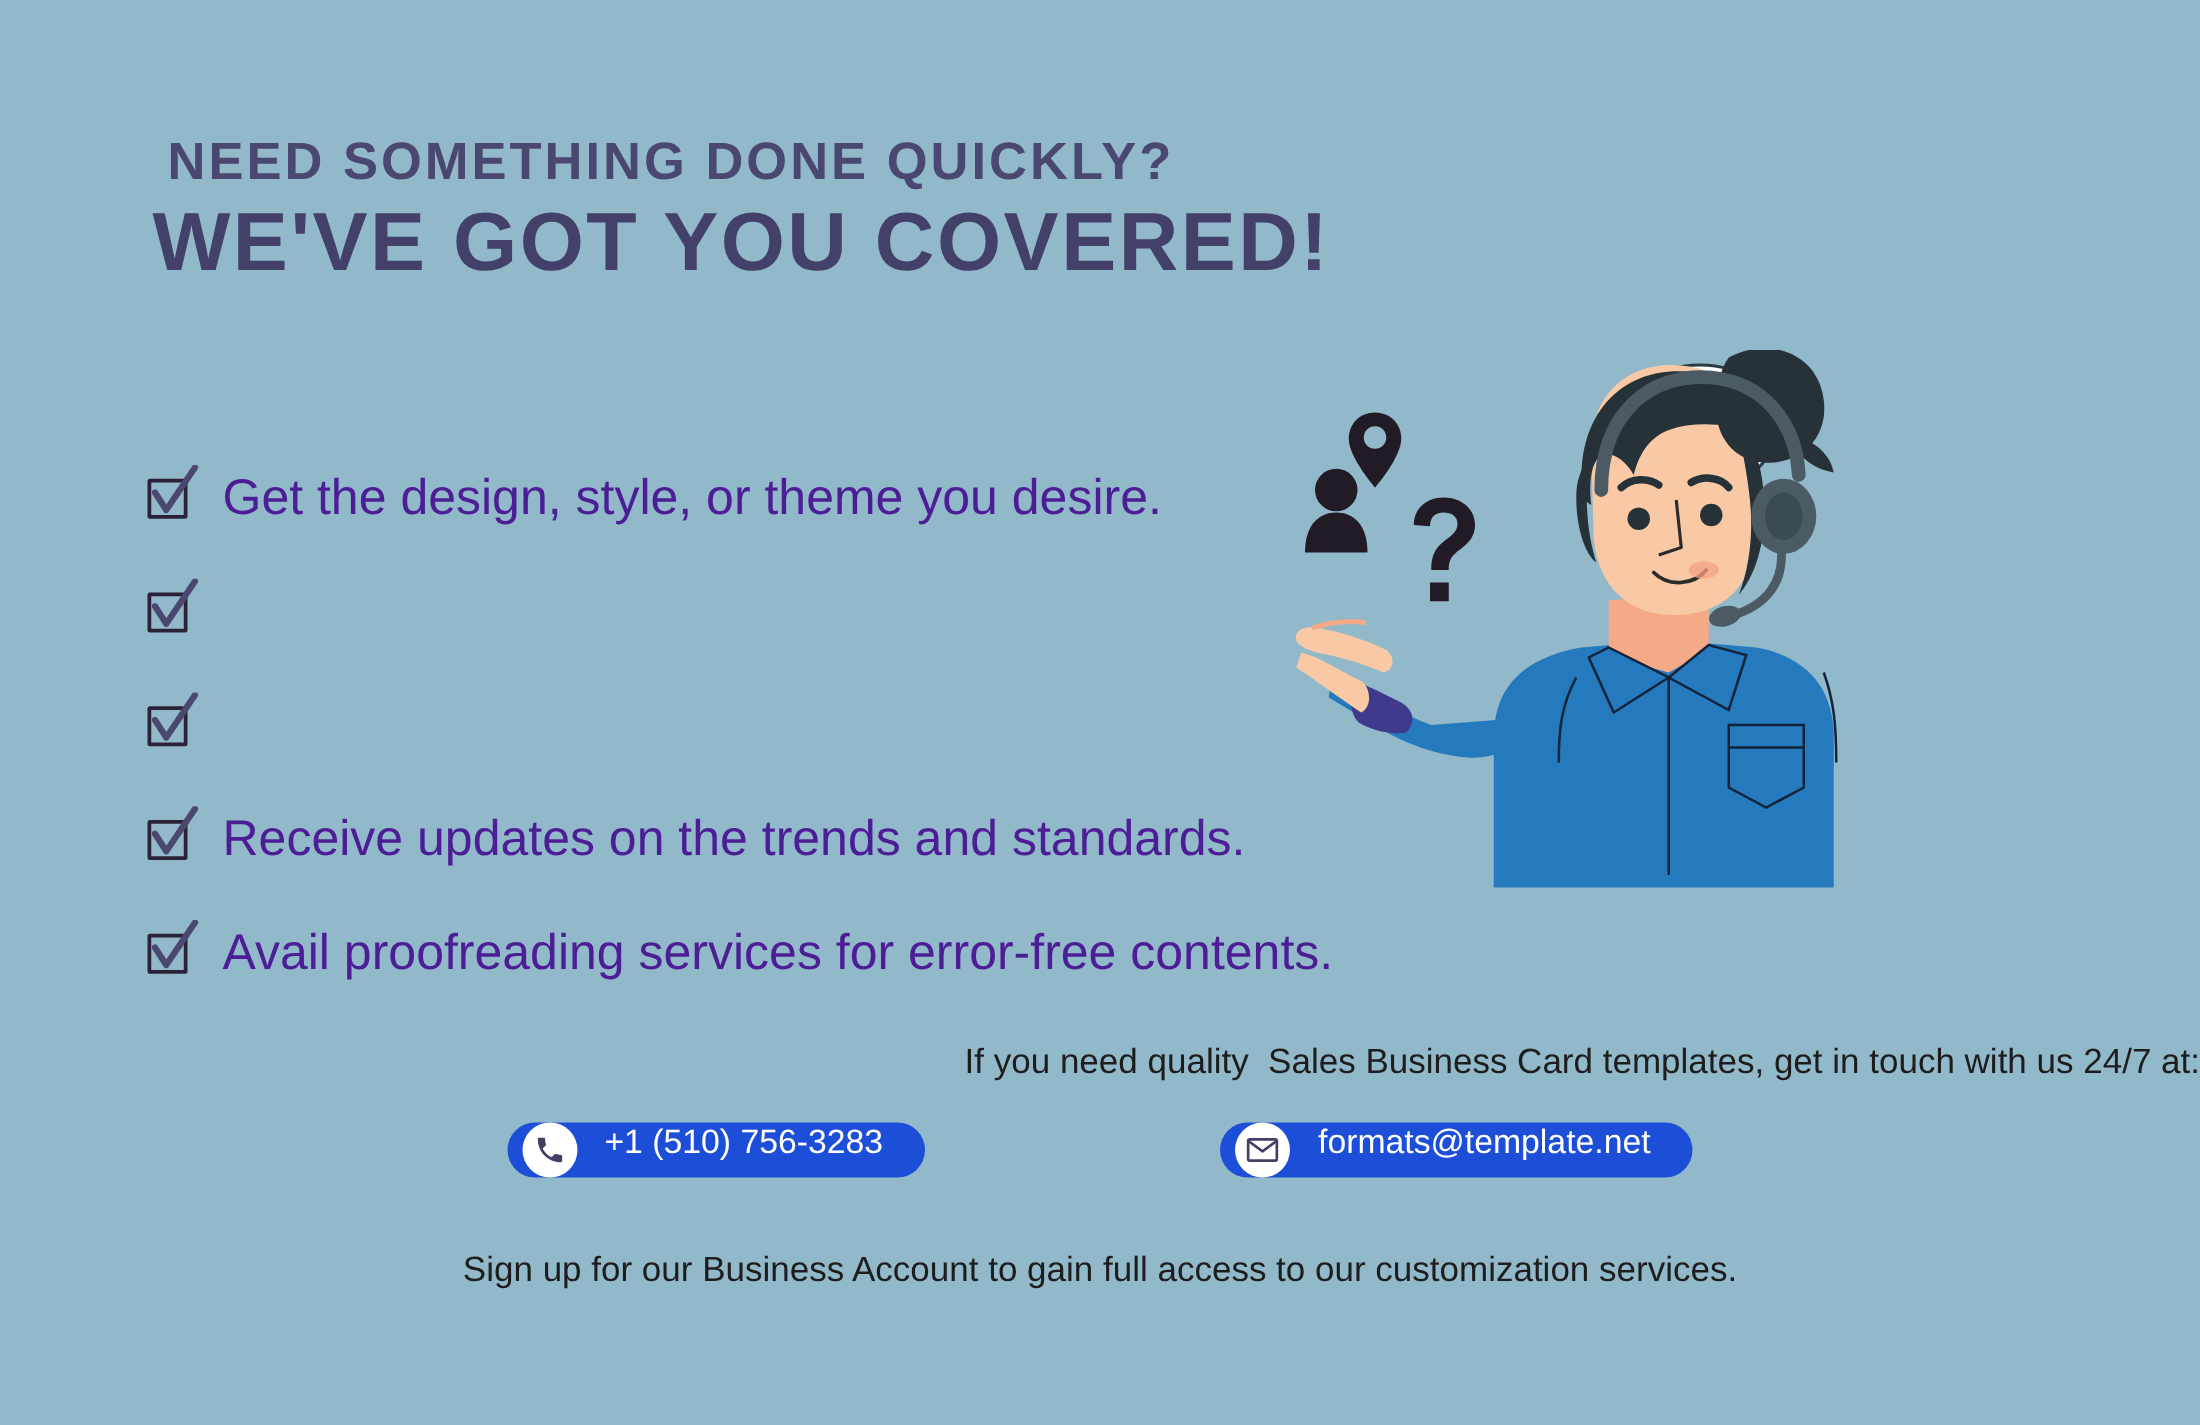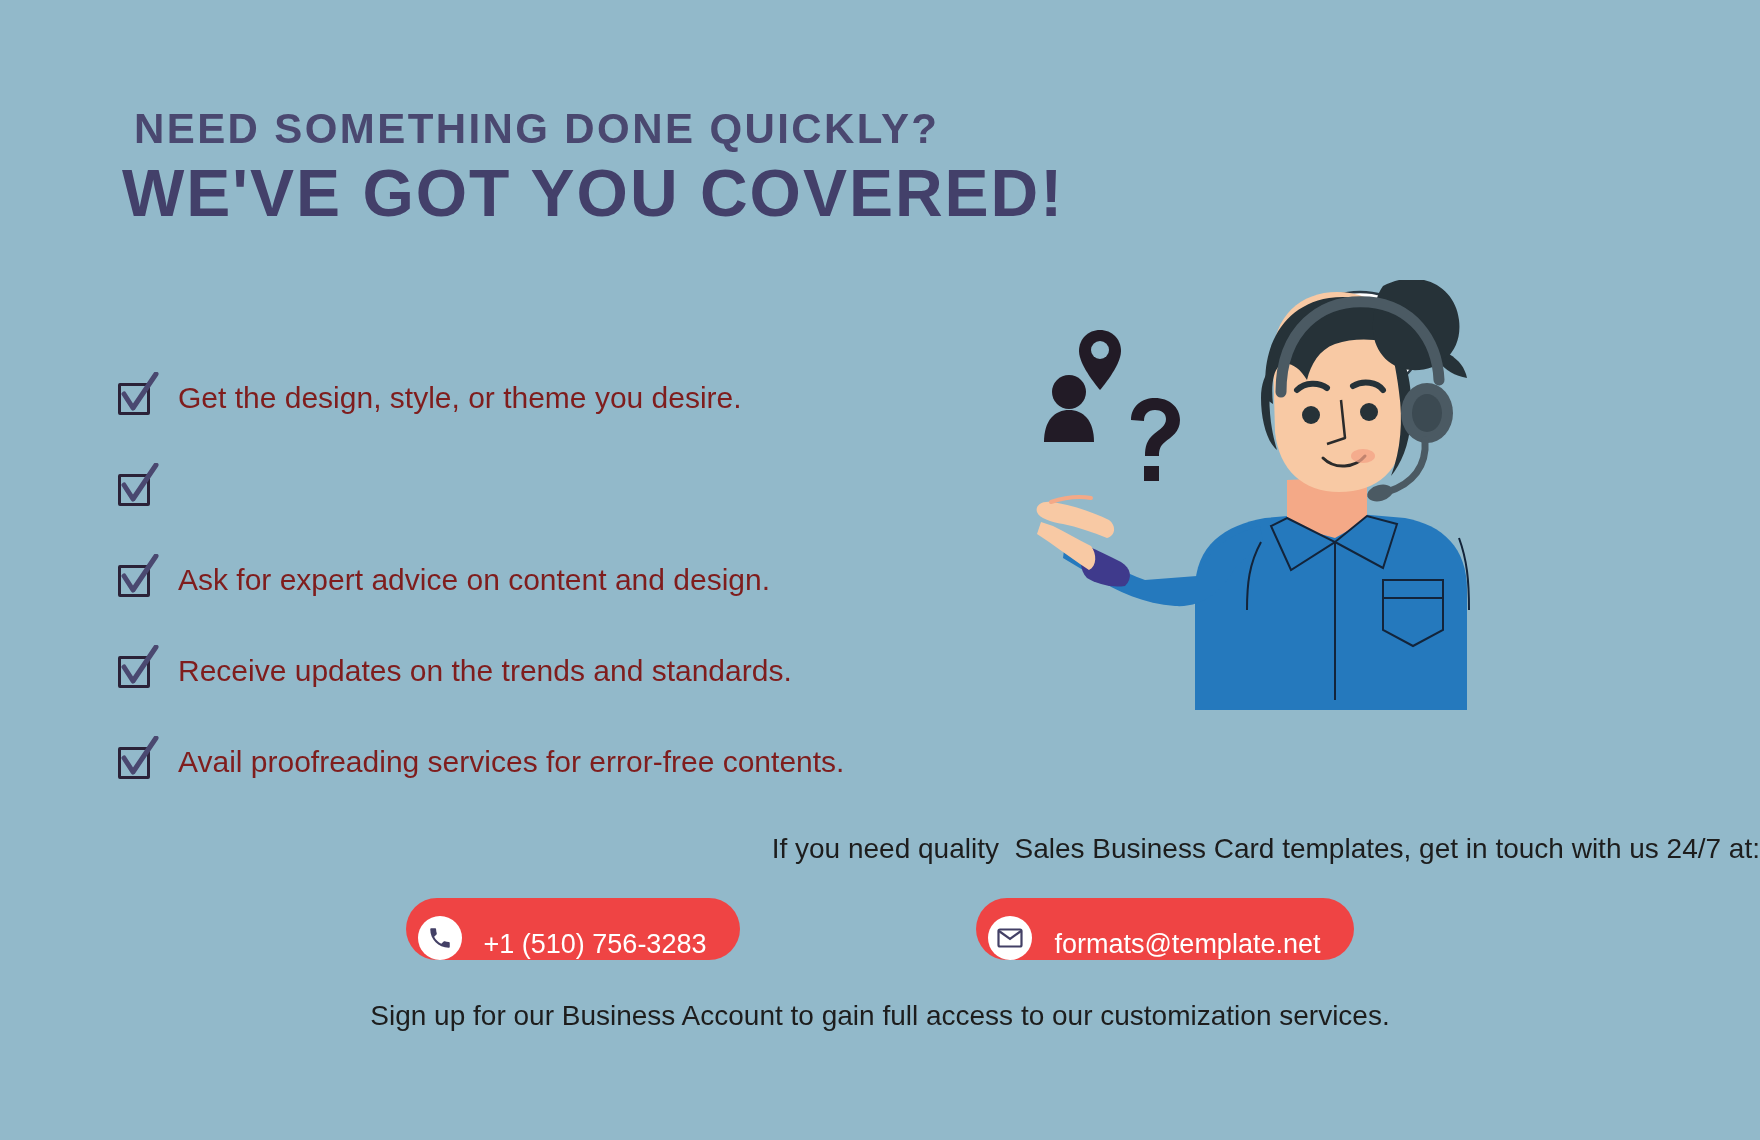--- a/index.html
+++ b/index.html
@@ -63,22 +63,22 @@
   .check-box .sq {
     position:absolute;
     left:0; top:3px;
     width:32px; height:32px;
     border:3px solid #2b2238;
     border-radius:2px;
     background:transparent;
   }
   .check-box svg { position:absolute; left:-2px; top:-8px; }
   .check-label {
-    font-size:30px;
-    color:#7f1d1d;
+    font-size:40px;
+    color:#4c1d95;
     line-height:1.1;
     white-space:nowrap;
   }
 
   
   .contact-line {
     position:absolute;
     left:0; right:0;
     top:833px;
     text-align:right;
@@ -90,24 +90,24 @@
   .buttons {
     position:absolute;
     left:0; right:0;
     top:898px;
     display:flex;
     justify-content:center;
     gap:236px;
   }
   .pill {
     display:flex;
-    align-items:flex-end;
-    background:#ef4444;
+    align-items:flex-start;
+    background:#1d4ed8;
     border-radius:40px;
-    height:62px;
+    height:44px;
     padding:0 34px 0 12px;
   }
   .pill .ico {
     width:44px; height:44px;
     border-radius:50%;
     background:#ffffff;
     display:flex;
     align-items:center;
     justify-content:center;
     margin-right:22px;
@@ -170,21 +170,20 @@
       </span>
     </div>
 
     <div class="check-item">
       <span class="check-box">
         <span class="sq"></span>
         <svg width="46" height="50" viewBox="0 0 46 50">
           <path d="M8 22 L17 36 L40 2" fill="none" stroke="#4a4870" stroke-width="5" stroke-linecap="round" stroke-linejoin="round"></path>
         </svg>
       </span>
-      <span class="check-label">Ask for expert advice on content and design.</span>
     </div>
 
     <div class="check-item">
       <span class="check-box">
         <span class="sq"></span>
         <svg width="46" height="50" viewBox="0 0 46 50">
           <path d="M8 22 L17 36 L40 2" fill="none" stroke="#4a4870" stroke-width="5" stroke-linecap="round" stroke-linejoin="round"></path>
         </svg>
       </span>
       <span class="check-label">Receive updates on the trends and standards.</span>

